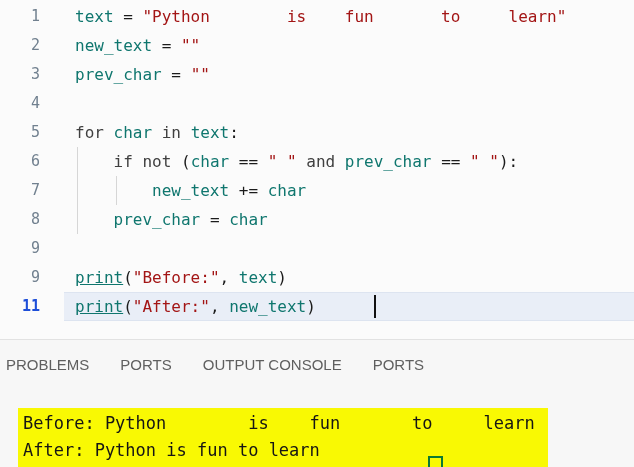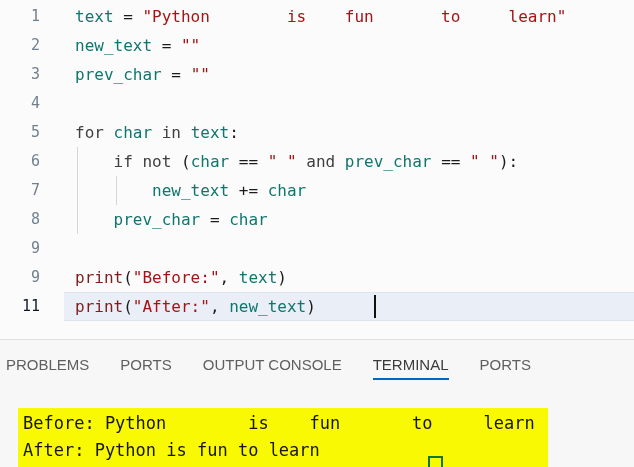--- a/index.html
+++ b/index.html
@@ -7,32 +7,32 @@
               font-family:"Liberation Sans", sans-serif; }
   body { position:relative; }
 
   
   .editor { position:absolute; top:0; left:0; width:634px; height:339px;
             background:#fbfbfb; padding-top:2px;
             font-family:"DejaVu Sans Mono", monospace; font-size:16px; }
   .line { position:relative; height:29px; line-height:29px; white-space:pre; }
   .ln   { position:absolute; left:0; top:0; width:40px; text-align:right;
           color:#71808f; font-size:15px; }
-  .line.active .ln { color:#0f172a; }
+  .line.active .ln { color:#1d4ed8;font-weight:bold; }
   .hl   { position:absolute; left:64px; right:0; top:0; bottom:0;
           background:#e9eef7; border-top:1px solid #dde4f0;
           border-bottom:1px solid #dde4f0; box-sizing:border-box; }
   .code { position:absolute; left:75px; top:0; }
   .guide{ position:absolute; top:0; bottom:0; width:1px; background:#d6d6d6; }
   .cursor { position:absolute; left:374px; top:3px; width:2px; height:23px;
             background:#111; }
   .tk-kw { color:#404040; }
   .tk-var{ color:#0f766e; }
   .tk-str{ color:#a31515; }
-  .tk-fn { color:#7f1d1d; }
+  .tk-fn { color:#0f766e;text-decoration:underline; }
   .tk-op { color:#1b1b1b; }
   .tk-pl { color:#1b1b1b; }
 
   
   .panel { position:absolute; top:339px; left:0; right:0; bottom:0;
            background:#f7f7f7; border-top:1px solid #e2e2e2; }
   .tabs { display:flex; gap:31px; padding:16px 0 0 6px; }
   .tab  { font-size:15px; color:#5f5f5f; padding-bottom:5px; cursor:default; }
   .tab.active { color:#3b3b3b; border-bottom:2px solid #0267c1; }
 
@@ -59,21 +59,20 @@
     <div class="line"><span class="ln">9</span><span class="code"></span></div>
     <div class="line"><span class="ln">9</span><span class="code"><span class="tk-fn">print</span><span class="tk-op">(</span><span class="tk-str">"Before:"</span><span class="tk-op">,</span><span class="tk-pl"> </span><span class="tk-var">text</span><span class="tk-op">)</span></span></div>
     <div class="line active"><div class="hl"></div><span class="ln">11</span><span class="code"><span class="tk-fn">print</span><span class="tk-op">(</span><span class="tk-str">"After:"</span><span class="tk-op">,</span><span class="tk-pl"> </span><span class="tk-var">new_text</span><span class="tk-op">)</span></span><span class="cursor"></span></div>
   </div>
 
 <div class="panel">
   <div class="tabs">
     <div class="tab">PROBLEMS</div>
     <div class="tab">PORTS</div>
     <div class="tab">OUTPUT CONSOLE</div>
-    <div class="tab active">TERMINAL</div>
     <div class="tab">PORTS</div>
   </div>
 </div>
 
 <div class="terminal">
   <div class="yellow">
     <div class="tline">Before: Python        is    fun       to     learn</div>
     <div class="tline">After: Python is fun to learn</div>
   </div>
 </div>

